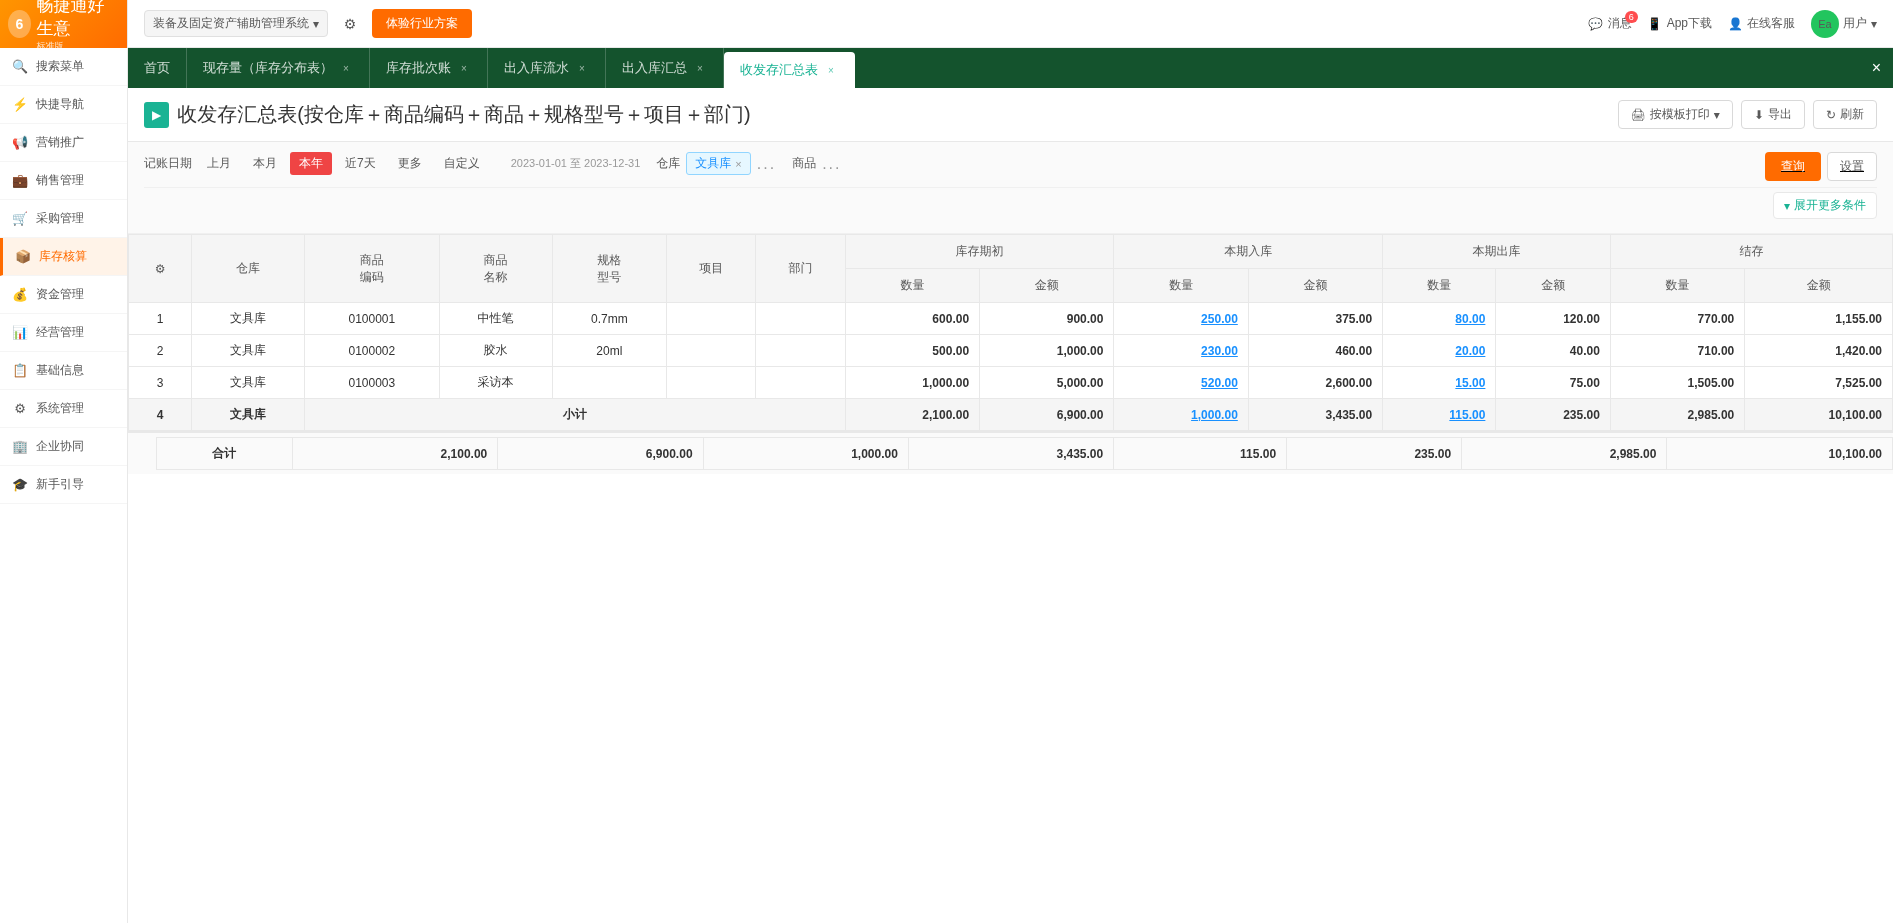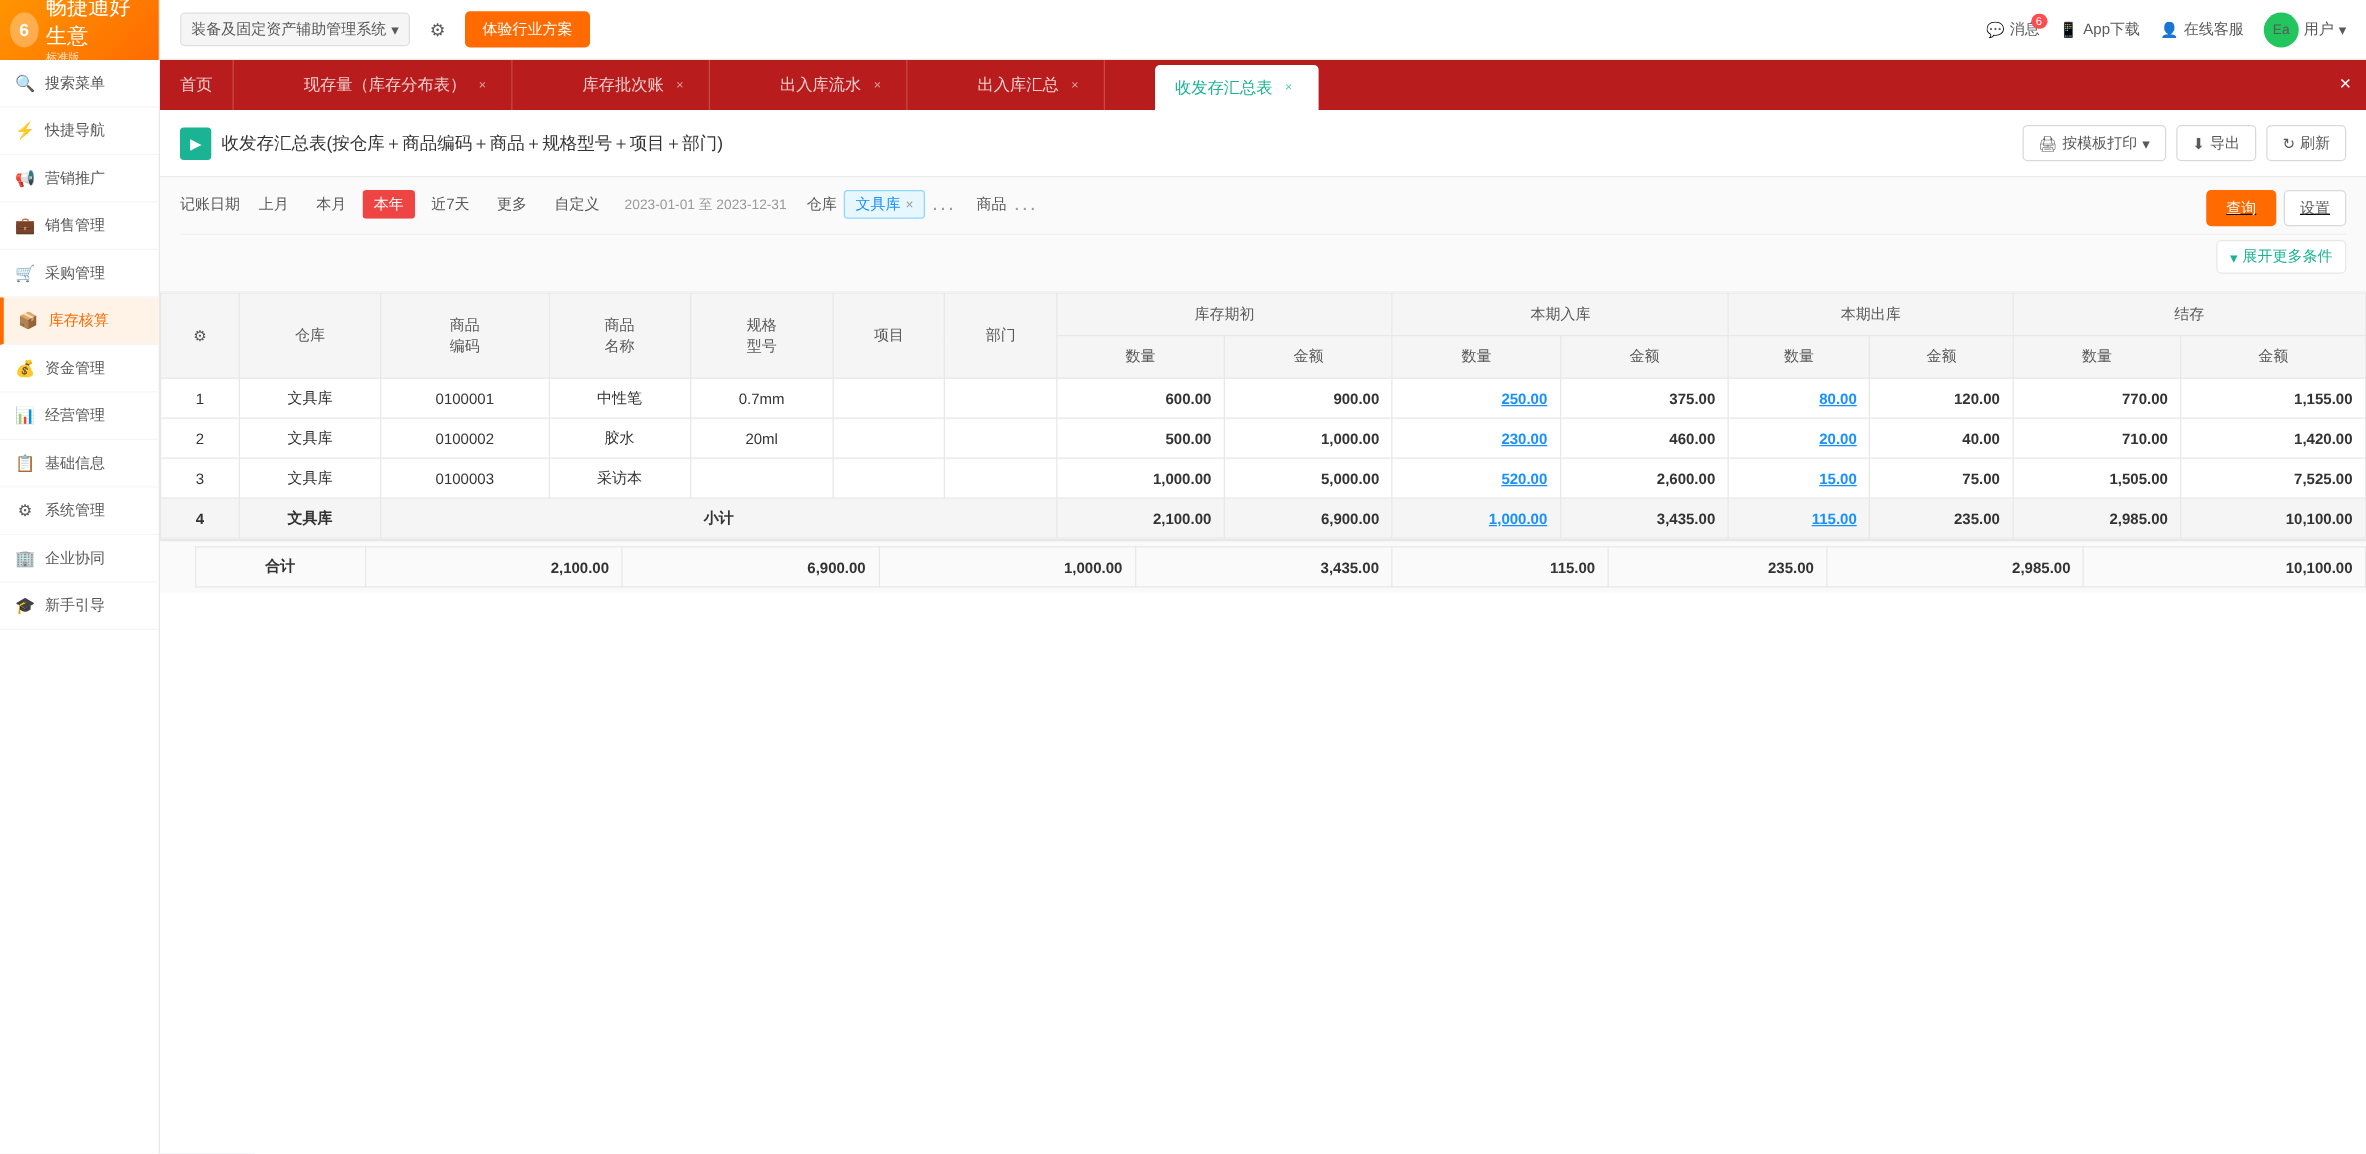--- a/index.html
+++ b/index.html
@@ -26,45 +26,45 @@
     .topbar-system-select { display: flex; align-items: center; gap: 4px; background: #f5f5f5; border: 1px solid #e0e0e0; border-radius: 4px; padding: 4px 8px; cursor: pointer; }
     .topbar-system-select span { font-size: 12px; color: #595959; }
     .topbar-gear { width: 28px; height: 28px; display: flex; align-items: center; justify-content: center; cursor: pointer; color: #595959; font-size: 14px; }
     .topbar-trial-btn { background: #ff6b00; color: white; border: none; border-radius: 4px; padding: 6px 14px; font-size: 12px; cursor: pointer; }
     .topbar-right { display: flex; align-items: center; gap: 16px; }
     .topbar-right-item { display: flex; align-items: center; gap: 4px; cursor: pointer; color: #595959; font-size: 12px; position: relative; }
     .badge { background: #ff4d4f; color: white; border-radius: 8px; font-size: 9px; padding: 1px 4px; position: absolute; top: -4px; right: -6px; }
     .topbar-avatar { width: 28px; height: 28px; background: #22c55e; border-radius: 50%; display: flex; align-items: center; justify-content: center; font-size: 11px; color: #595959; }
 
     
-    .tabbar { height: 40px; background: #b91c1c; display: flex; align-items: center; padding: 0 0; overflow-x: auto; gap: 40px; }
+    .tabbar { height: 40px; background: #14532d; display: flex; align-items: center; padding: 0 0; overflow-x: auto; }
     .tab { display: flex; align-items: center; gap: 6px; padding: 0 16px; height: 40px; cursor: pointer; color: rgba(255,255,255,0.8); font-size: 13px; white-space: nowrap; border-right: 1px solid rgba(255,255,255,0.2); transition: background 0.2s; }
     .tab.active { background: #fff; color: #1ab394; border-radius: 4px 4px 0 0; margin-top: 4px; height: 36px; }
     .tab-close { font-size: 10px; opacity: 0.7; width: 14px; height: 14px; display: flex; align-items: center; justify-content: center; border-radius: 50%; }
     .tabbar-close-btn { margin-left: auto; padding: 0 12px; color: white; font-size: 16px; cursor: pointer; }
 
     
     .page-content { flex: 1; overflow-y: auto; background: #f0f2f5; padding: 0; }
     .page-inner { background: #fff; margin: 0; min-height: 100%; }
 
     
     .page-header { padding: 12px 16px; border-bottom: 1px solid #e8e8e8; display: flex; align-items: center; justify-content: space-between; }
-    .page-title { font-size: 14px; color: #333; font-weight: 500; }
+    .page-title { font-size: 20px; color: #333; font-weight: 500; }
     .page-header-actions { display: flex; align-items: center; gap: 8px; }
     .btn-action { display: flex; align-items: center; gap: 4px; padding: 5px 12px; border: 1px solid #d9d9d9; border-radius: 4px; cursor: pointer; background: #fff; font-size: 12px; color: #595959; }
 
     
     .filter-bar { padding: 10px 16px; border-bottom: 1px solid #f0f0f0; background: #fafafa; }
     .filter-row { display: flex; align-items: center; gap: 16px; flex-wrap: wrap; }
     .filter-item { display: flex; align-items: center; gap: 6px; }
     .filter-label { color: #595959; font-size: 12px; white-space: nowrap; }
     .filter-date-btns { display: flex; align-items: center; gap: 4px; }
     .date-btn { padding: 2px 8px; border-radius: 3px; cursor: pointer; font-size: 12px; color: #595959; border: 1px solid transparent; }
     .date-btn.active { background: #ef4444; color: white; border-radius: 3px; font-family: Liberation Mono, monospace; }
-    .date-range { font-size: 11px; color: #999; margin-left: 5px; }
+    .date-range { font-size: 11px; color: #999; margin-left: 16px; }
     .warehouse-tag { display: flex; align-items: center; gap: 4px; background: #e6f7ff; border: 1px solid #91d5ff; border-radius: 3px; padding: 2px 8px; font-size: 12px; color: #1890ff; }
     .warehouse-tag-close { cursor: pointer; color: #999; font-size: 11px; }
     .filter-dots { color: #999; cursor: pointer; font-size: 16px; letter-spacing: 2px; }
     .expand-btn { display: flex; align-items: center; gap: 4px; color: #1ab394; cursor: pointer; font-size: 12px; padding: 4px 10px; border: 1px solid #e8e8e8; border-radius: 4px; background: white; margin-left: auto; }
     .search-btn { background: #ff6b00; color: white; border: none; border-radius: 4px; padding: 5px 16px; font-size: 12px; cursor: pointer; }
     .setting-btn { background: white; border: 1px solid #d9d9d9; border-radius: 4px; padding: 5px 12px; font-size: 12px; cursor: pointer; color: #595959; }
 
     
     .table-wrapper { padding: 0; overflow-x: auto; }
     .data-table { width: 100%; border-collapse: collapse; font-size: 12px; }

